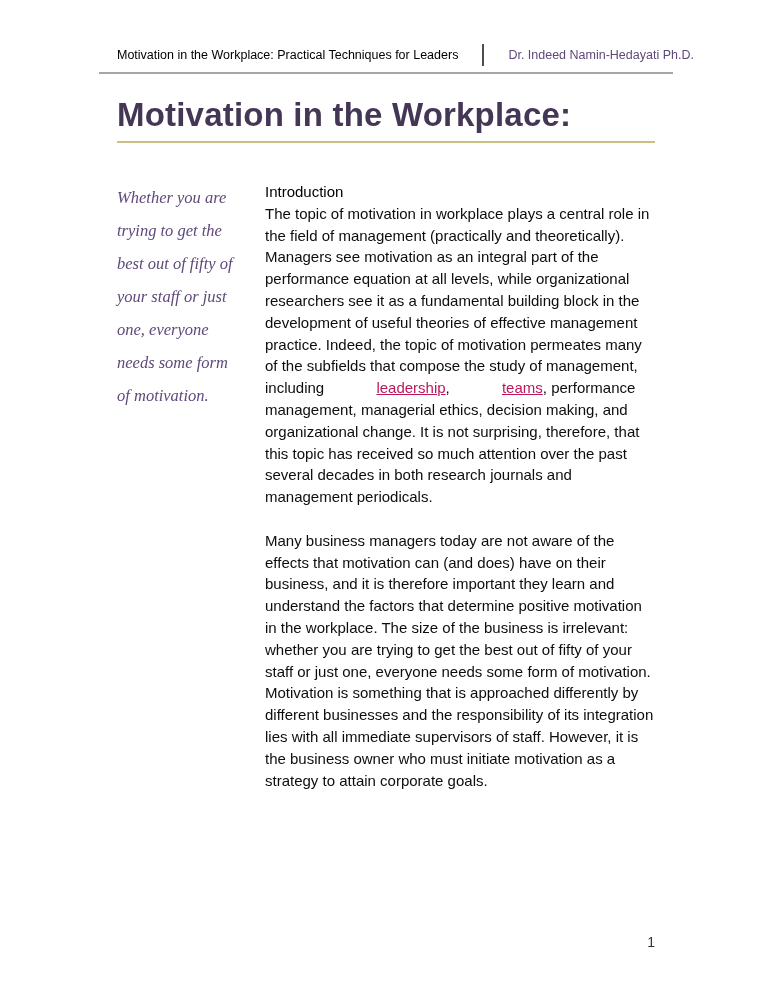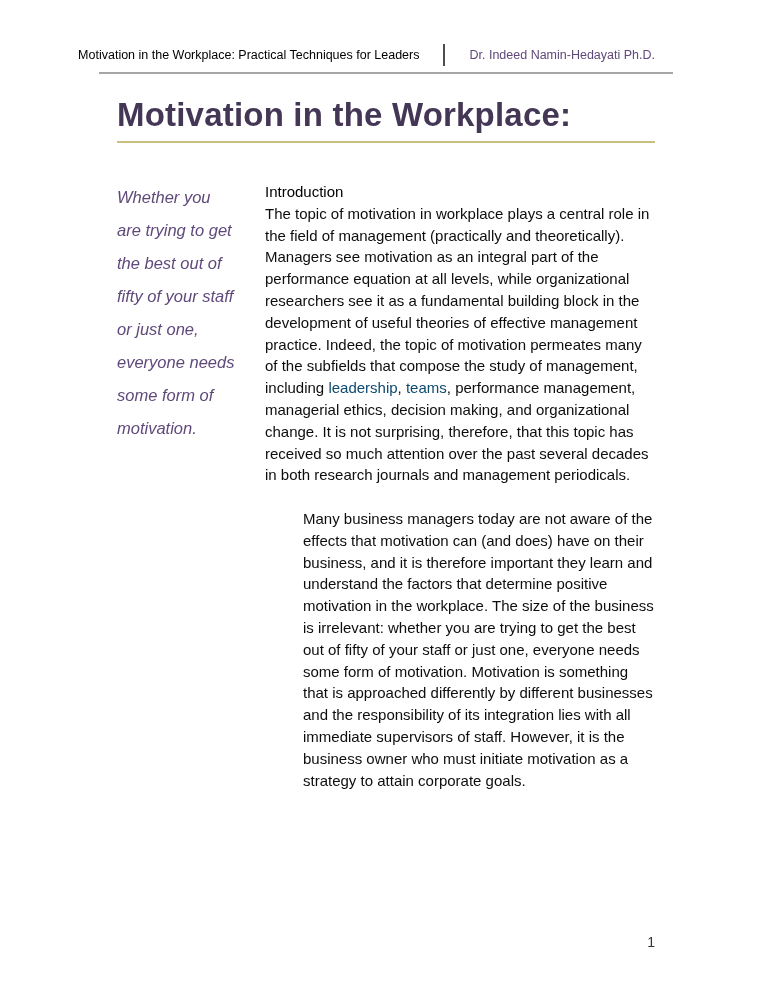--- a/index.html
+++ b/index.html
@@ -15,21 +15,20 @@
     font-family: "Liberation Sans", sans-serif;
     color: #1a1a1a;
     box-sizing: border-box;
     overflow: hidden;
   }
   .content {
     padding: 0 113px 0 117px;
   }
   .doc-header {
     display: flex;
-    justify-content: flex-end;
     align-items: center;
     padding-top: 44px;
     font-size: 12.5px;
     color: #000000;
     white-space: nowrap;
     gap: 15px;
   }
   .h-sep {
     width: 2px;
     height: 22px;
@@ -57,21 +56,21 @@
   .title-rule {
     height: 2px;
     background: #cabf83;
   }
   .columns {
     display: flex;
     margin-top: 38px;
   }
   .pullquote {
     flex: 0 0 120px;
-    font-family: Liberation Sans, sans-serif;
+    font-family: Liberation Serif, serif;
     font-style: italic;
     font-size: 16.5px;
     line-height: 33px;
     color: #5f497a;
   }
   .body-col {
     flex: 1;
     margin-left: 28px;
     font-size: 15px;
     line-height: 21.8px;
@@ -81,25 +80,26 @@
     font-size: 15px;
     font-weight: normal;
     margin: 0;
     color: #000000;
   }
   .body-col p {
     margin: 0 0 21.8px 0;
   }
   .body-col p.last {
     margin-bottom: 0;
-    margin-left: 38px;
   }
   .link {
-    color: #0c4a6e;
+    color: #be185d;
+    text-decoration: underline;
     cursor: pointer;
+    margin-left: 48px;
   }
   .page-number {
     position: absolute;
     right: 113px;
     bottom: 44px;
     font-size: 14px;
     color: #333333;
   }
 </style>
 </head>

